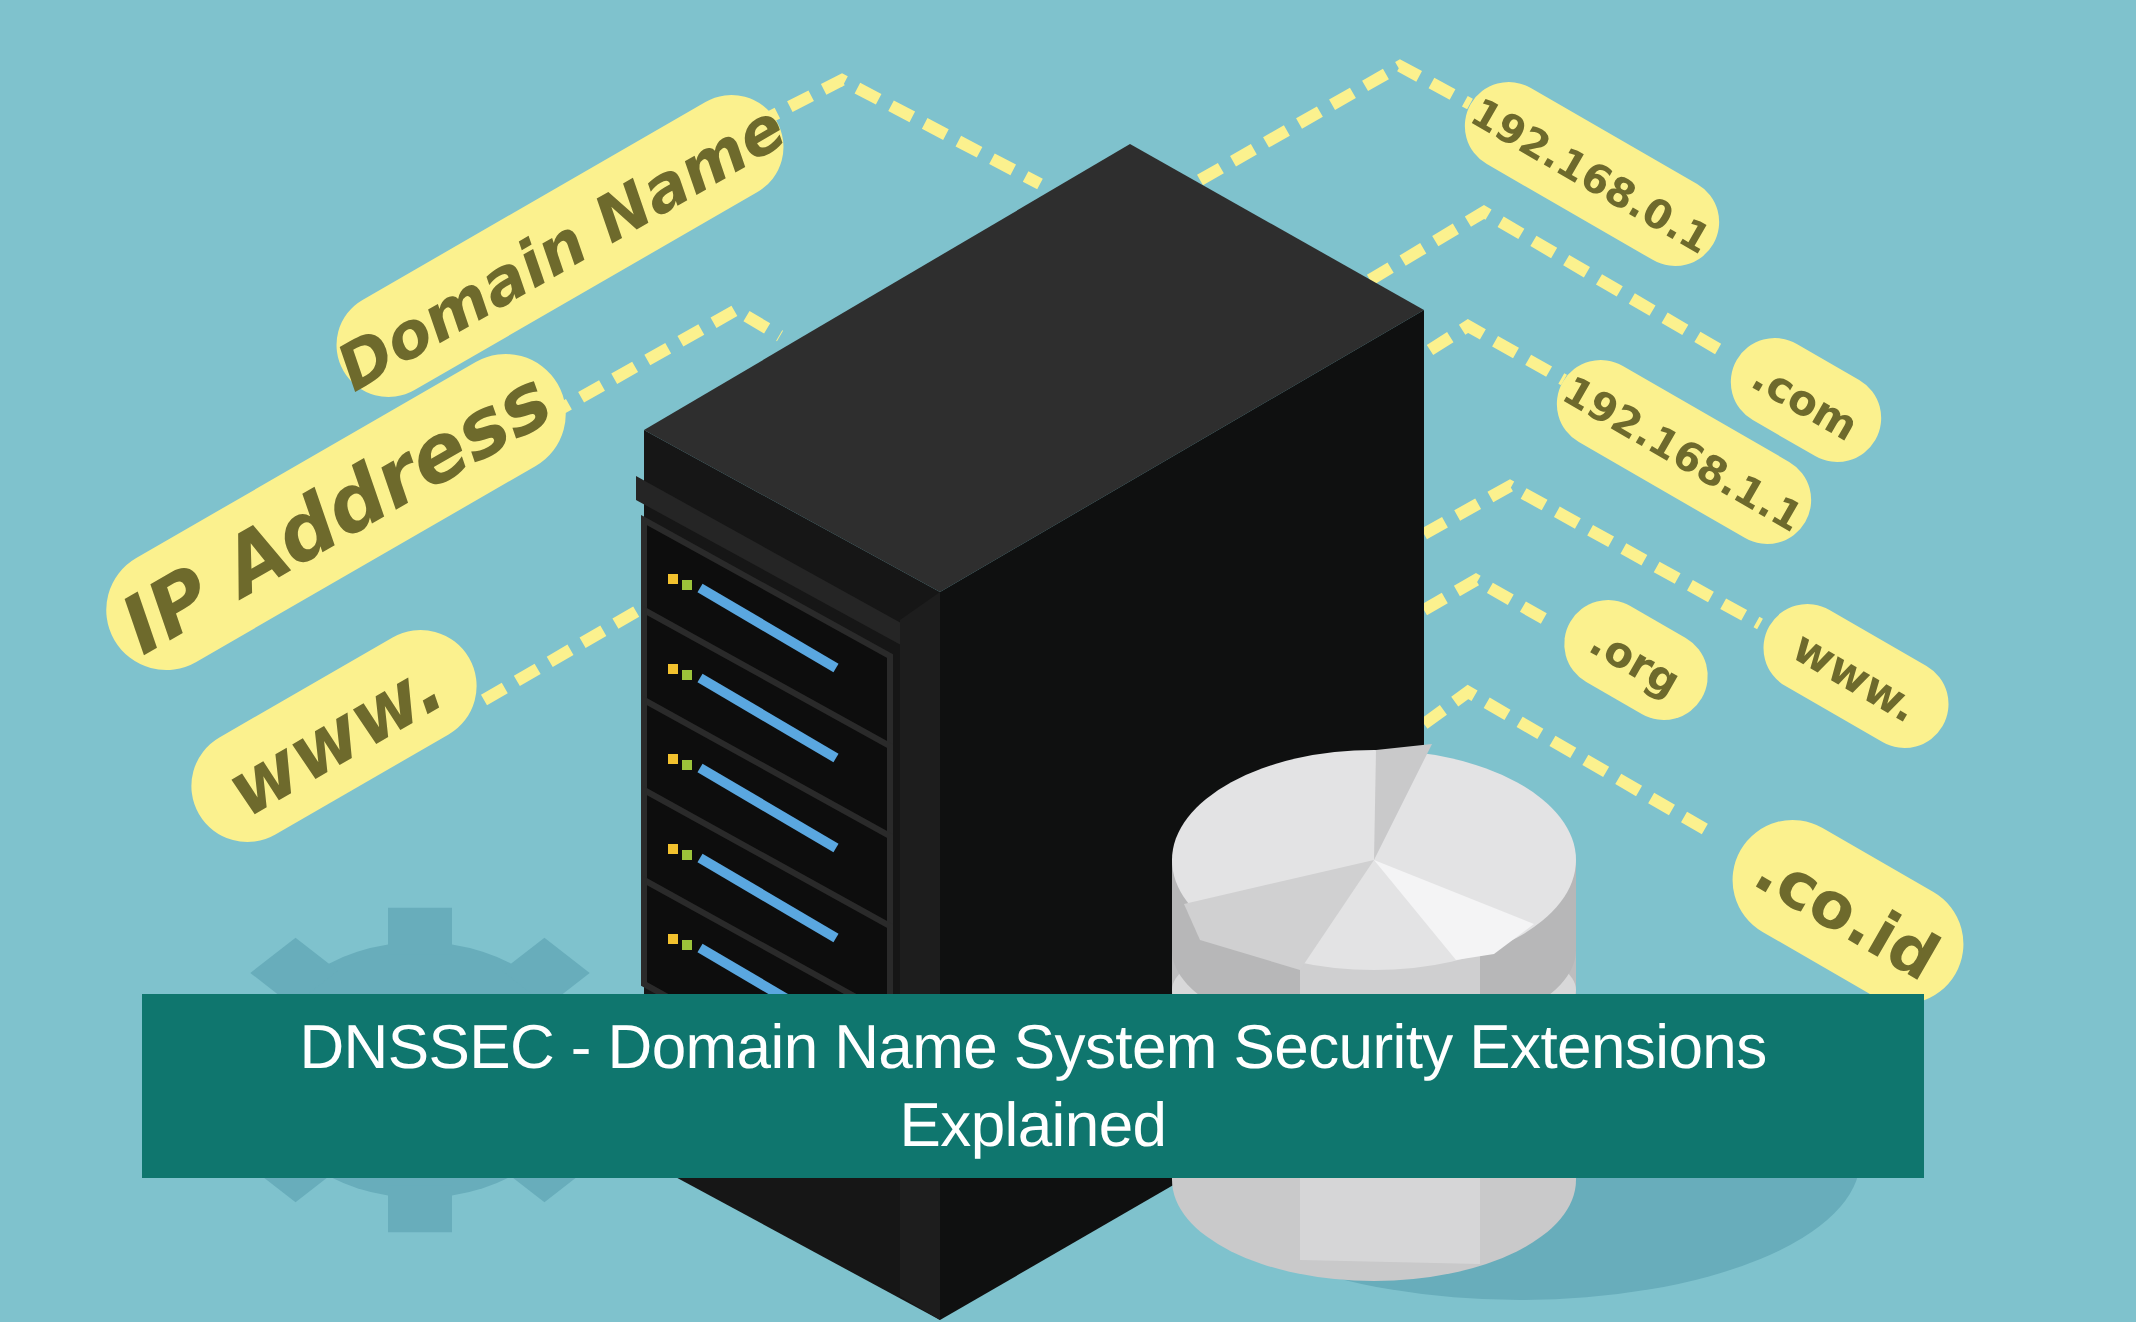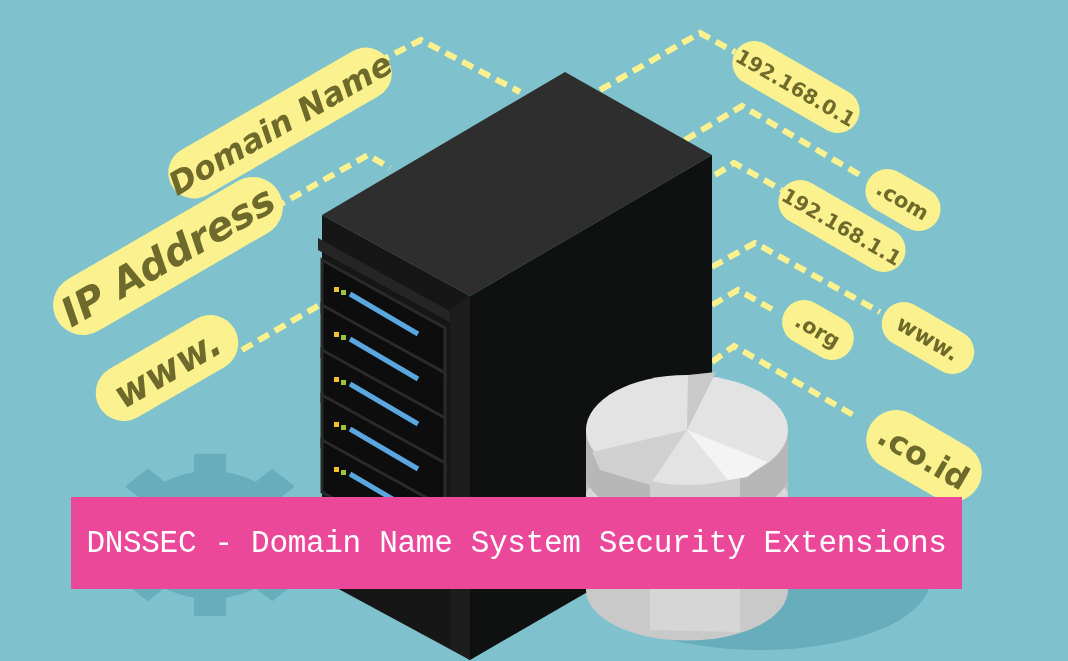--- a/index.html
+++ b/index.html
@@ -1,20 +1,20 @@
 <!DOCTYPE html>
 <html><head>
 <meta charset="utf-8">
 <style>
   html,body{margin:0;padding:0;}
   body{width:1068px;height:661px;overflow:hidden;background:#7fc2cd;position:relative;font-family:"DejaVu Sans",sans-serif;}
   #scene{position:absolute;left:0;top:0;width:1068px;height:661px;}
   .lbl{font-family:"DejaVu Sans",sans-serif;font-weight:bold;fill:#6e6a2c;}
-  .caption{position:absolute;left:71px;top:497px;width:891px;height:92px;background:#ec4899;color:#fff;
-    font-family:Liberation Mono, monospace;font-size:31px;line-height:39px;text-align:center;
+  .caption{position:absolute;left:71px;top:497px;width:891px;height:92px;background:#0f766e;color:#fff;
+    font-family:Liberation Sans, sans-serif;font-size:31px;line-height:39px;text-align:center;
     display:flex;flex-direction:column;justify-content:center;letter-spacing:-0.3px;}
   .caption span{display:block;}
 </style>
 </head>
 <body>
 
 <svg id="scene" viewBox="0 0 1068 661" xmlns="http://www.w3.org/2000/svg">
   <rect x="0" y="0" width="1068" height="661" fill="#7fc2cd"></rect>
 
   <g fill="#68adbb" transform="translate(210 535) scale(1 0.78)">
@@ -146,13 +146,14 @@
     <ellipse cx="687" cy="430" rx="101" ry="55" fill="#e3e3e4"></ellipse>
 
     <polygon points="687,430 716,372 688,375" fill="#c9c9ca"></polygon>
     <polygon points="687,430 767,462 747,477 728,480" fill="#f4f4f5"></polygon>
     <polygon points="687,430 592,452 600,470 650,485" fill="#d0d0d1"></polygon>
   </g>
 </svg>
 
 <div class="caption">
   <span>DNSSEC - Domain Name System Security Extensions</span>
+  <span>Explained</span>
 </div>
 
 </body></html>

